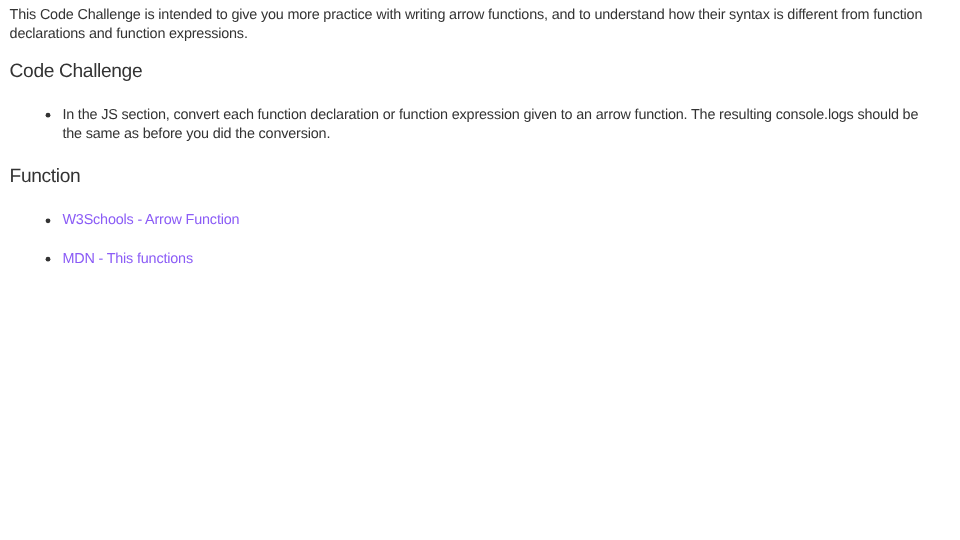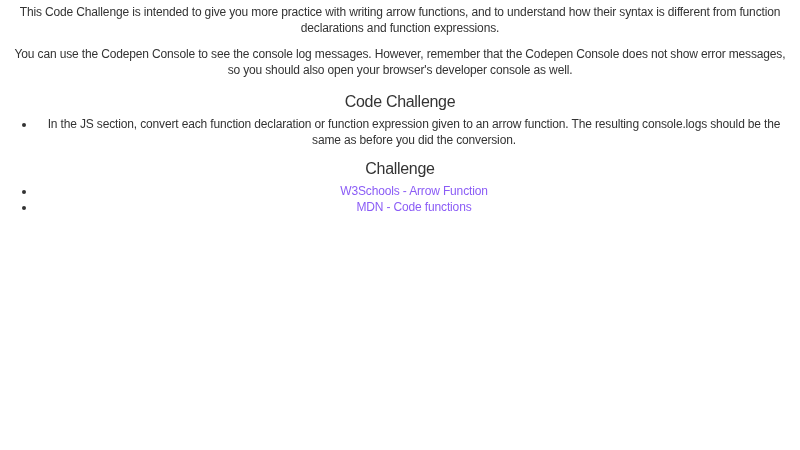--- a/index.html
+++ b/index.html
@@ -12,67 +12,65 @@
       height: 450px;
       box-sizing: border-box;
       padding: 5px 8px;
       overflow: hidden;
       background: #ffffff;
       color: #333333;
       font-family: "Liberation Sans", sans-serif;
       font-size: 12px;
       line-height: 15.5px;
       letter-spacing: -0.15px;
-      text-align: center;
     }
     .page p {
       margin: 0 0 11px 0;
     }
     .page h2 {
       font-size: 16px;
       font-weight: 400;
       line-height: 25px;
       letter-spacing: -0.3px;
       color: #333333;
       margin: 8px 0 3px 0;
     }
     .page ul {
       margin: 0 0 8px 0;
       padding-left: 28px;
       list-style-type: disc;
     }
     .page li {
-      margin: 0;
+      margin: 16px;
     }
     .page a {
       color: #8b5cf6;
       text-decoration: none;
       cursor: pointer;
     }
   </style>
 </head>
 <body>
 
 <main class="page">
 
   <p>This Code Challenge is intended to give you more practice with writing arrow functions, and to understand how their syntax is different from function declarations and function expressions.</p>
 
 
-  <p>You can use the Codepen Console to see the console log messages. However, remember that the Codepen Console does not show error messages, so you should also open your browser's developer console as well.</p>
 
   <h2>Code Challenge</h2>
 
   <ul>
     <li>In the JS section, convert each function declaration or function expression given to an arrow function. The resulting console.logs should be the same as before you did the conversion.</li>
   </ul>
 
-  <h2>Challenge</h2>
+  <h2>Function</h2>
 
   <ul>
     <li>
       <a href="#">W3Schools - Arrow Function</a>
     </li>
     <li>
-      <a href="#">MDN - Code functions</a>
+      <a href="#">MDN - This functions</a>
     </li>
   </ul>
 
 </main>
 
 </body></html>

